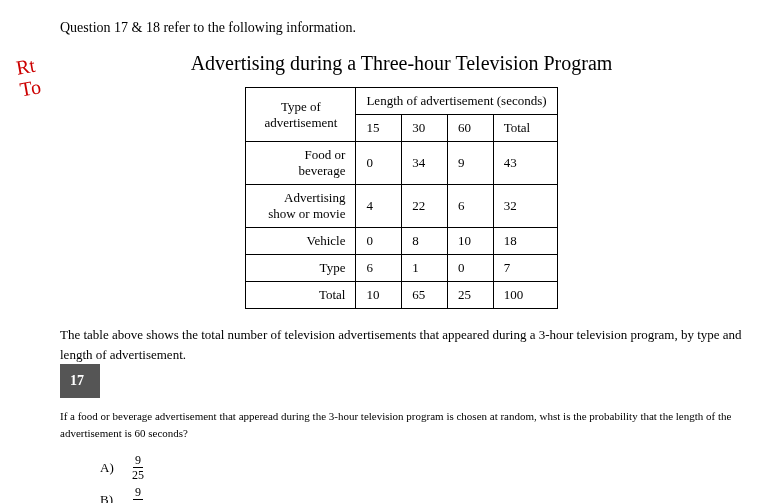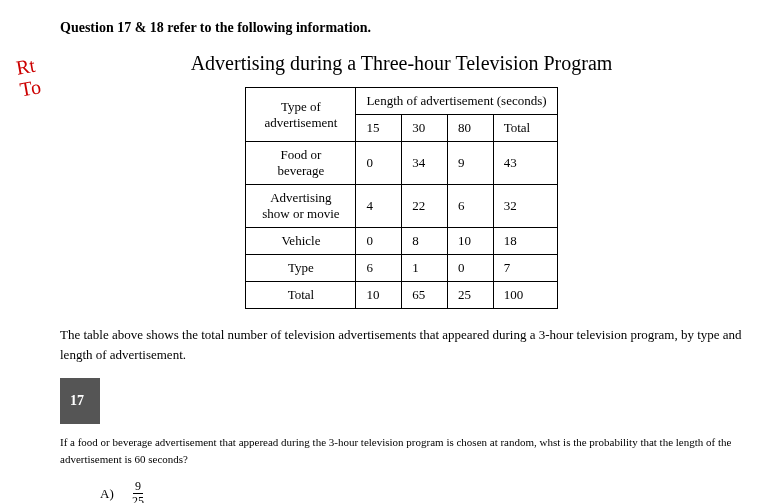--- a/index.html
+++ b/index.html
@@ -8,21 +8,21 @@
       font-family: Times New Roman, serif;
       font-size: 14px;
       color: #000;
       width: 783px;
       min-height: 503px;
       padding: 20px 40px 20px 60px;
       position: relative;
     }
 
     .question-header {
-      font-weight: bold;
+      font-weight: normal;
       margin-bottom: 16px;
       font-size: 14px;
     }
 
     .table-title {
       text-align: center;
       margin-bottom: 12px;
       font-size: 20px;
     }
 
@@ -42,36 +42,35 @@
       border: 1px solid #000;
       padding: 5px 10px;
       vertical-align: middle;
     }
 
     .col-header {
       font-weight: normal;
     }
 
     .row-label {
-      text-align: center;
+      text-align: right;
       font-weight: normal;
     }
 
     .description-text {
       font-size: 13px;
-      margin-bottom: 14px;
       line-height: 1.5;
     }
 
     .question-number-bar {
       background: #555;
       color: #fff;
       font-weight: bold;
       font-size: 14px;
-      padding: 15px 10px;
+      padding: 9px 10px;
       display: inline-block;
       margin-bottom: 10px;
       min-width: 40px;
     }
 
     .question-text {
       font-size: 11px;
       margin-bottom: 12px;
       line-height: 1.5;
     }
@@ -140,21 +139,21 @@
 <div class="table-container">
   <table>
     <thead>
       <tr>
         <td rowspan="2" class="row-label" style="text-align:center; width:110px;">Type of advertisement</td>
         <td colspan="4" class="col-header">Length of advertisement (seconds)</td>
       </tr>
       <tr id="sub-header-row">
       <td class="col-header">15</td>
           <td class="col-header">30</td>
-          <td class="col-header">80</td>
+          <td class="col-header">60</td>
           <td class="col-header">Total</td>
         </tr>
     </thead>
     <tbody id="table-body">
     <tr>
           <td class="row-label">Food or beverage</td>
           <td>0</td>
           <td>34</td>
           <td>9</td>
           <td>43</td>

